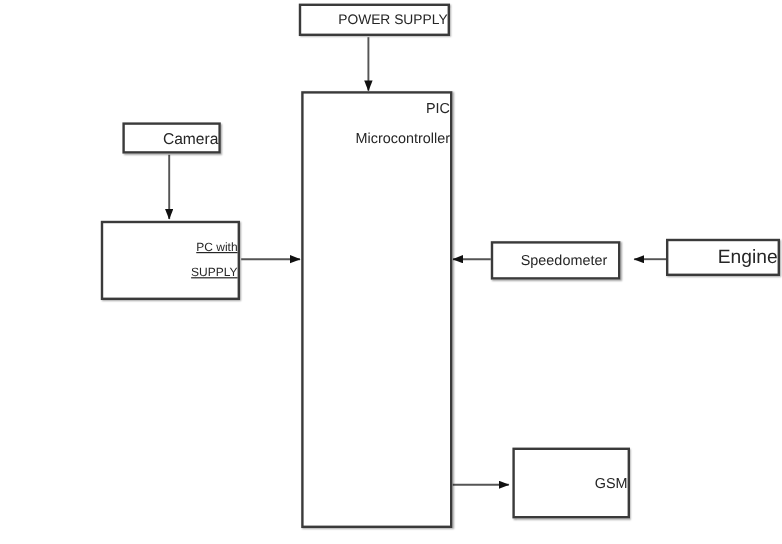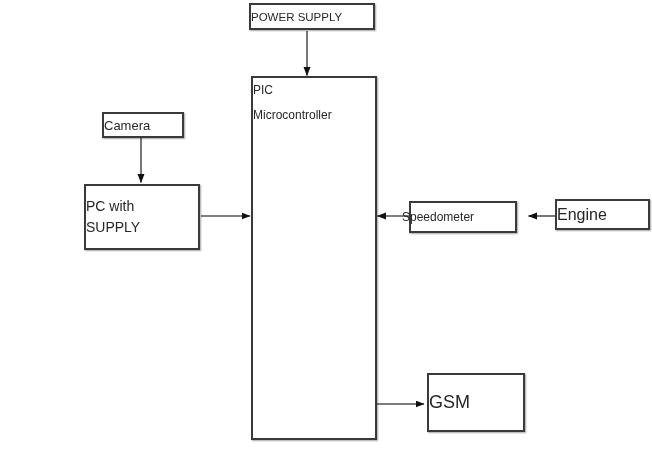--- a/index.html
+++ b/index.html
@@ -16,39 +16,39 @@
     overflow: hidden;
   }
   .box {
     position: absolute;
     box-sizing: border-box;
     border: 2px solid #3a3a3a;
     background: #ffffff;
     box-shadow: 1px 1px 1.5px rgba(0,0,0,0.35);
     display: flex;
     flex-direction: column;
-    align-items: flex-start;
+    align-items: flex-end;
     justify-content: center;
     text-align: center;
     color: #262626;
     z-index: 2;
   }
   .lbl { display: block; white-space: nowrap; }
 
   #box-power   { left: 249px; top: 3px;   width: 126px; height: 27px; font-size: 11.5px; }
-  #box-camera  { left: 102px; top: 112px; width: 82px;  height: 26px; font-size: 13px; }
-  #box-pc      { left: 84px;  top: 184px; width: 116px; height: 66px; font-size: 14px; }
+  #box-camera  { left: 102px; top: 102px; width: 82px;  height: 26px; font-size: 13px; }
+  #box-pc      { left: 84px;  top: 184px; width: 116px; height: 66px; font-size: 10px; text-decoration: underline; }
   #box-pc .lbl { line-height: 21px; }
   #box-pic     { left: 251px; top: 76px;  width: 126px; height: 364px; font-size: 12px;
                  justify-content: flex-start; }
   #box-pic .lbl { line-height: 25px; }
   #box-speedo  { left: 409px; top: 201px; width: 108px; height: 32px; font-size: 12px; }
   #box-speedo .lbl { position: relative; left: -9px; }
   #box-engine  { left: 555px; top: 199px; width: 95px;  height: 31px; font-size: 16px; }
-  #box-gsm     { left: 427px; top: 373px; width: 98px;  height: 59px; font-size: 18px; }
+  #box-gsm     { left: 427px; top: 373px; width: 98px;  height: 59px; font-size: 12px; }
 
   svg.connectors {
     position: absolute;
     left: 0; top: 0;
     width: 652px; height: 453px;
     z-index: 1;
   }
   svg.connectors line {
     stroke: #555555;
     stroke-width: 1.6;

